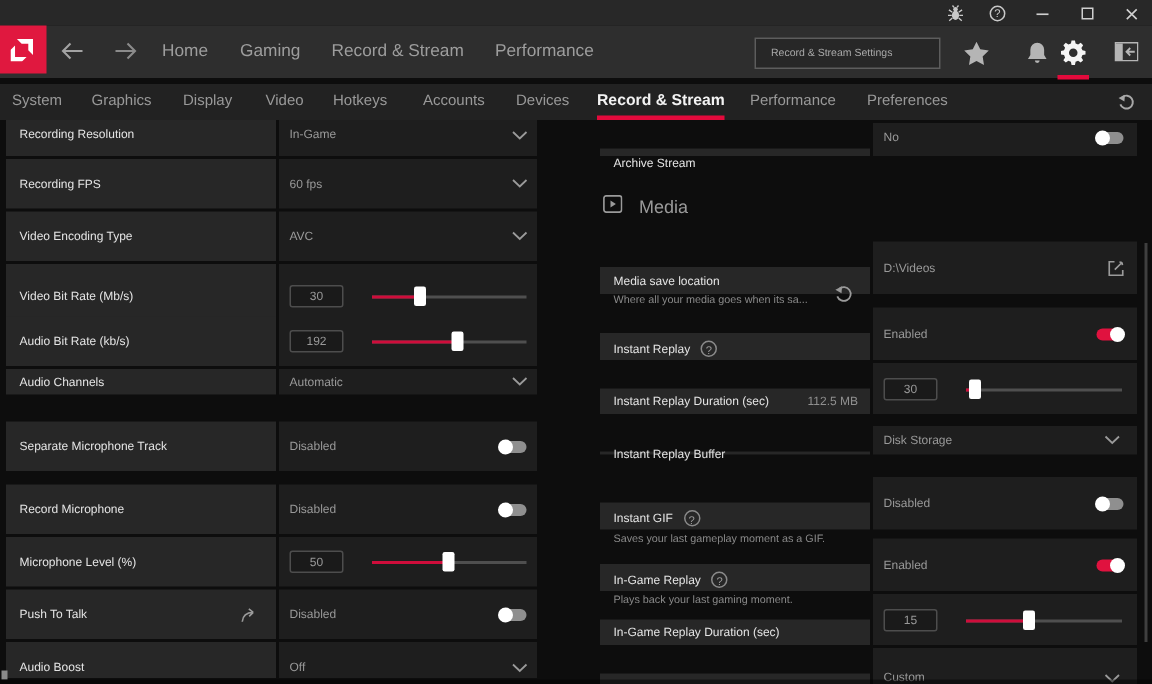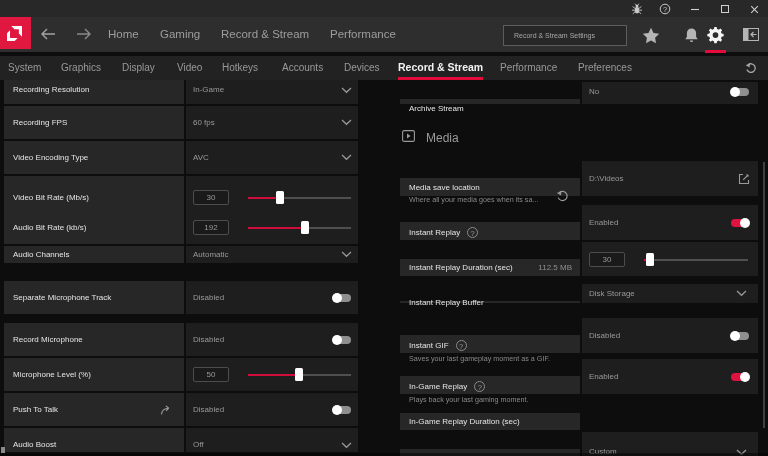--- a/index.html
+++ b/index.html
@@ -344,20 +344,28 @@
     </div>
     <div class="vc">Enabled
       <div class="tg on push">
           <div class="pill"></div>
           <div class="knob"></div>
         </div>
     </div>
   </div>
   <div class="row row-r" style="top:396px;height:34px">
     <div class="lc">In-Game Replay Duration (sec)</div>
+    <div class="vc">
+        <div class="ibox">15</div>
+      <div class="slider" style="margin-left:19px;width:104px">
+        <div class="track"></div>
+          <div class="fill" style="width:42px"></div>
+          <div class="handle" style="left:38px"></div>
+      </div>
+    </div>
   </div>
   <div class="row row-r" style="top:432px;height:24px">
     <div class="lc" style="align-items:flex-start;padding-top:9px">In-Game Replay Size</div>
     <div class="vc" style="align-items:flex-end;padding-top:9px">Custom
       <svg class="push" style="margin-top:2px" width="11" height="7" viewBox="0 0 11 7">
           <path d="M1 1 L5.5 5.3 L10 1" stroke="#9a9a9a" stroke-width="1.2" fill="none"></path>
         </svg>
     </div>
   </div>
 

